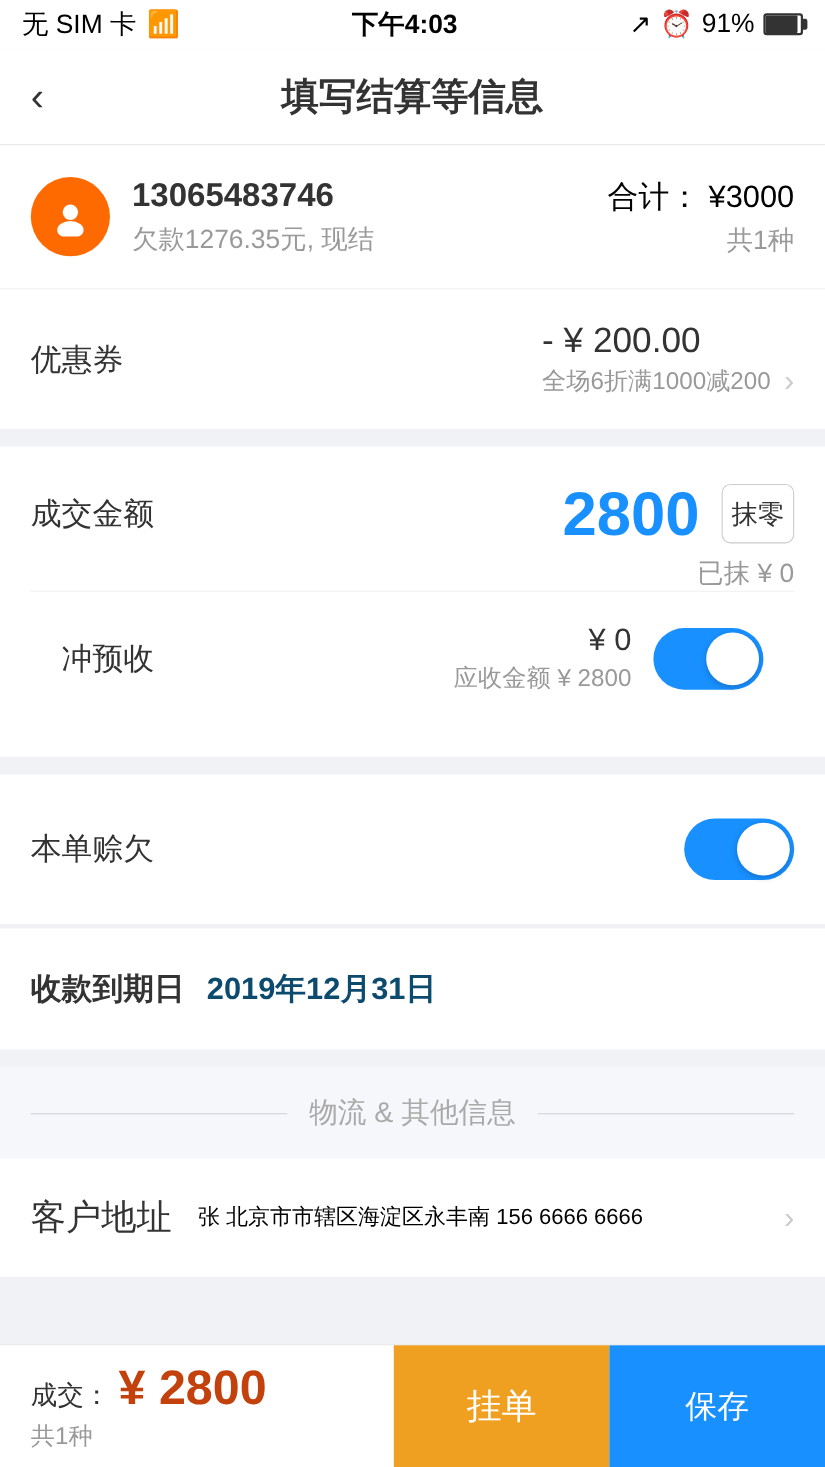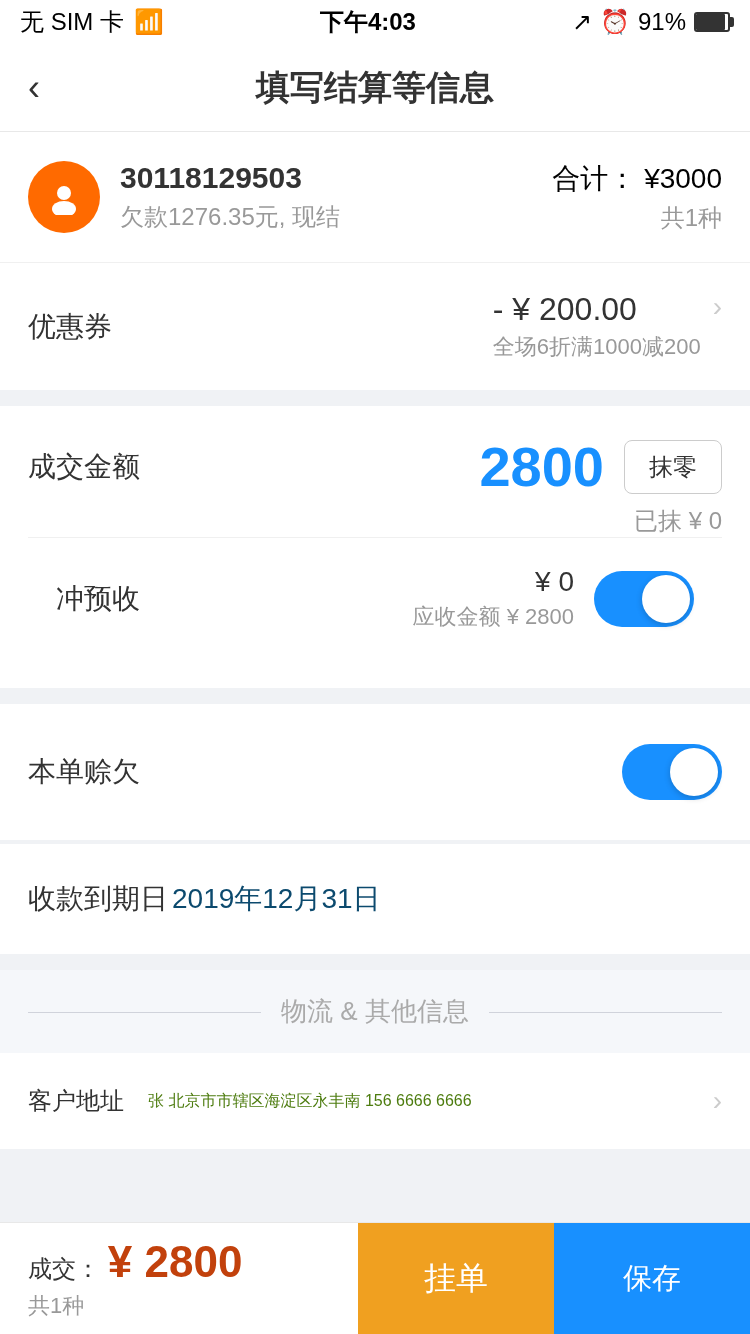--- a/index.html
+++ b/index.html
@@ -84,21 +84,21 @@
 
     
     .coupon-row {
       display: flex;
       align-items: center;
       justify-content: space-between;
       padding: 28px 28px;
       border-top: 1px solid #f0f0f0;
     }
     .coupon-label { font-size: 28px; color: #333; }
-    .coupon-right { display: flex; align-items: flex-start; gap: 12px; }
+    .coupon-right { display: flex; align-items: flex-end; gap: 12px; }
     .coupon-discount { font-size: 32px; color: #333; font-weight: 500; }
     .coupon-desc { font-size: 22px; color: #999; margin-top: 4px; text-align: right; }
     .chevron { color: #ccc; font-size: 28px; }
 
     
     .deal-section {
       background: #fff;
       padding: 28px 28px;
       margin-bottom: 16px;
     }
@@ -106,21 +106,21 @@
       display: flex;
       align-items: center;
       justify-content: space-between;
     }
     .deal-label { font-size: 28px; color: #333; }
     .deal-right { display: flex; align-items: center; gap: 20px; margin-left: 19px; }
     .deal-amount { font-size: 56px; font-weight: 700; color: #1890ff; }
     .round-btn {
       border: 1px solid #ccc;
       border-radius: 8px;
-      padding: 10px 24px;
+      padding: 10px 8px;
       font-size: 24px;
       color: #333;
       background: #fff;
       cursor: pointer;
     }
     .deal-sub { font-size: 24px; color: #999; margin-top: 6px; text-align: right; }
 
     
     .prepay-row {
       display: flex;
@@ -171,21 +171,22 @@
 
     
     .due-date-section {
       background: #fff;
       margin-bottom: 16px;
     }
     .due-date-row {
       display: flex;
       align-items: center;
       padding: 36px 28px;
-      gap: 4px;
+      gap: 20px;
+      font-weight: bold;
     }
     .due-date-label { font-size: 28px; color: #333; }
     .due-date-value { font-size: 28px; color: #0c4a6e; }
 
     
     .logistics-header {
       display: flex;
       align-items: center;
       justify-content: center;
       padding: 24px 28px;
@@ -213,22 +214,22 @@
     .address-section {
       background: #fff;
       margin-bottom: 16px;
     }
     .address-row {
       display: flex;
       align-items: center;
       justify-content: space-between;
       padding: 32px 28px;
     }
-    .address-label { font-size: 24px; color: #333; flex-shrink: 0; margin-right: 24px; }
-    .address-value { font-size: 16px; color: #4d7c0f; flex: 1; line-height: 1.5; }
+    .address-label { font-size: 32px; color: #333; flex-shrink: 0; margin-right: 24px; }
+    .address-value { font-size: 20px; color: #000000; flex: 1; line-height: 1.5; }
 
     
     .bottom-bar {
       position: fixed;
       bottom: 0;
       left: 0;
       width: 750px;
       height: 112px;
       background: #fff;
       display: flex;
@@ -292,21 +293,21 @@
 <div class="section">
   <div class="user-row">
     <div class="user-left">
       <div class="avatar">
         <svg width="36" height="36" viewBox="0 0 36 36" fill="none">
           <circle cx="18" cy="14" r="7" fill="white"></circle>
           <ellipse cx="18" cy="30" rx="12" ry="8" fill="white"></ellipse>
         </svg>
       </div>
       <div class="user-info">
-        <div class="phone">30118129503</div>
+        <div class="phone">13065483746</div>
         <div class="debt">欠款1276.35元, 现结</div>
       </div>
     </div>
     <div class="user-right">
       <div>
         <span>合计：</span>
         <span>¥3000</span>
       </div>
       <div style="font-size:24px;color:#999;margin-top:4px;">共1种</div>
     </div>

